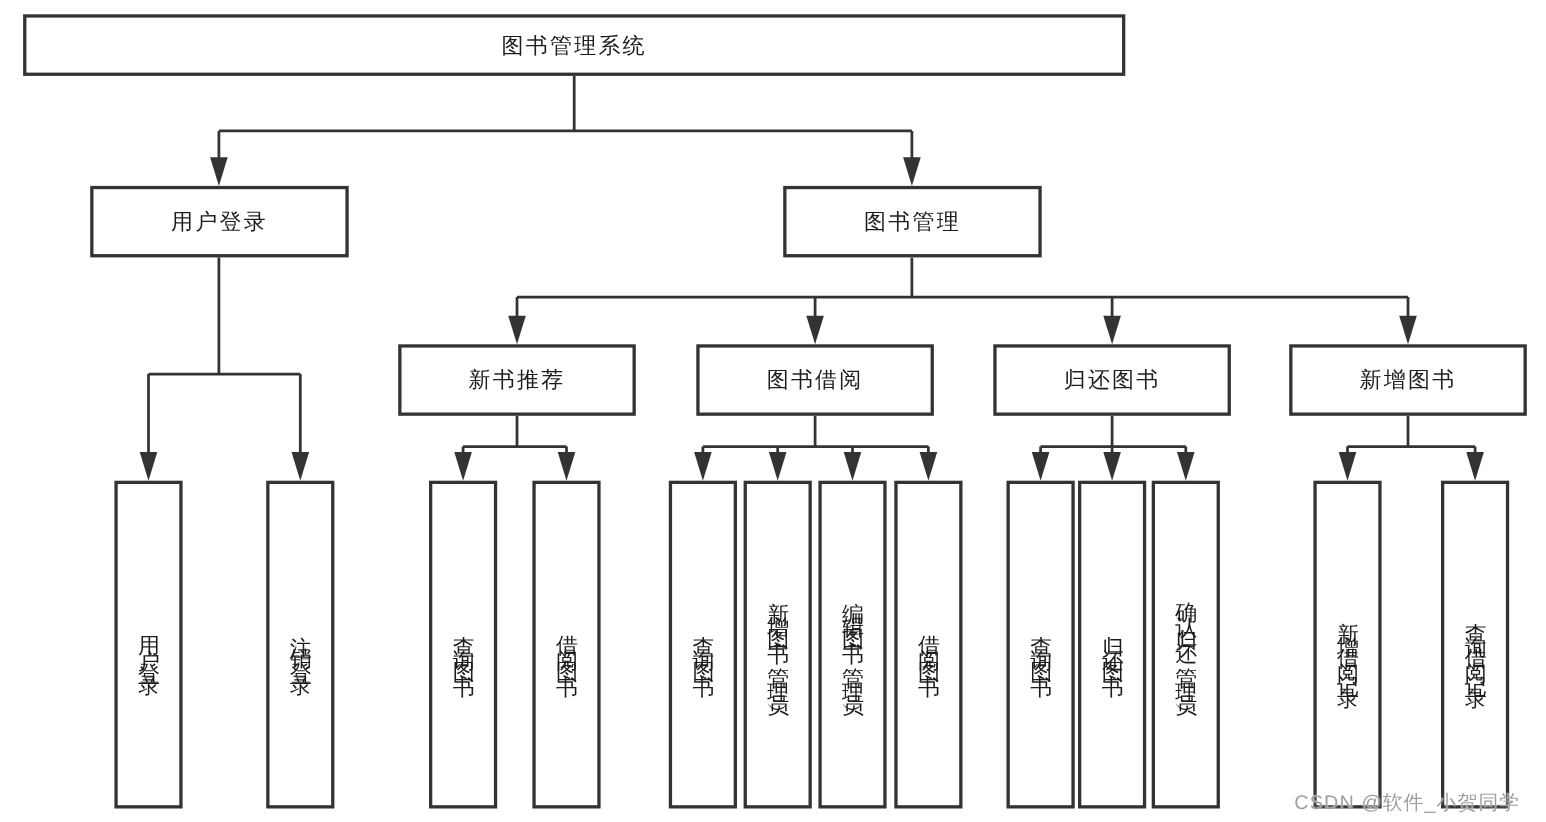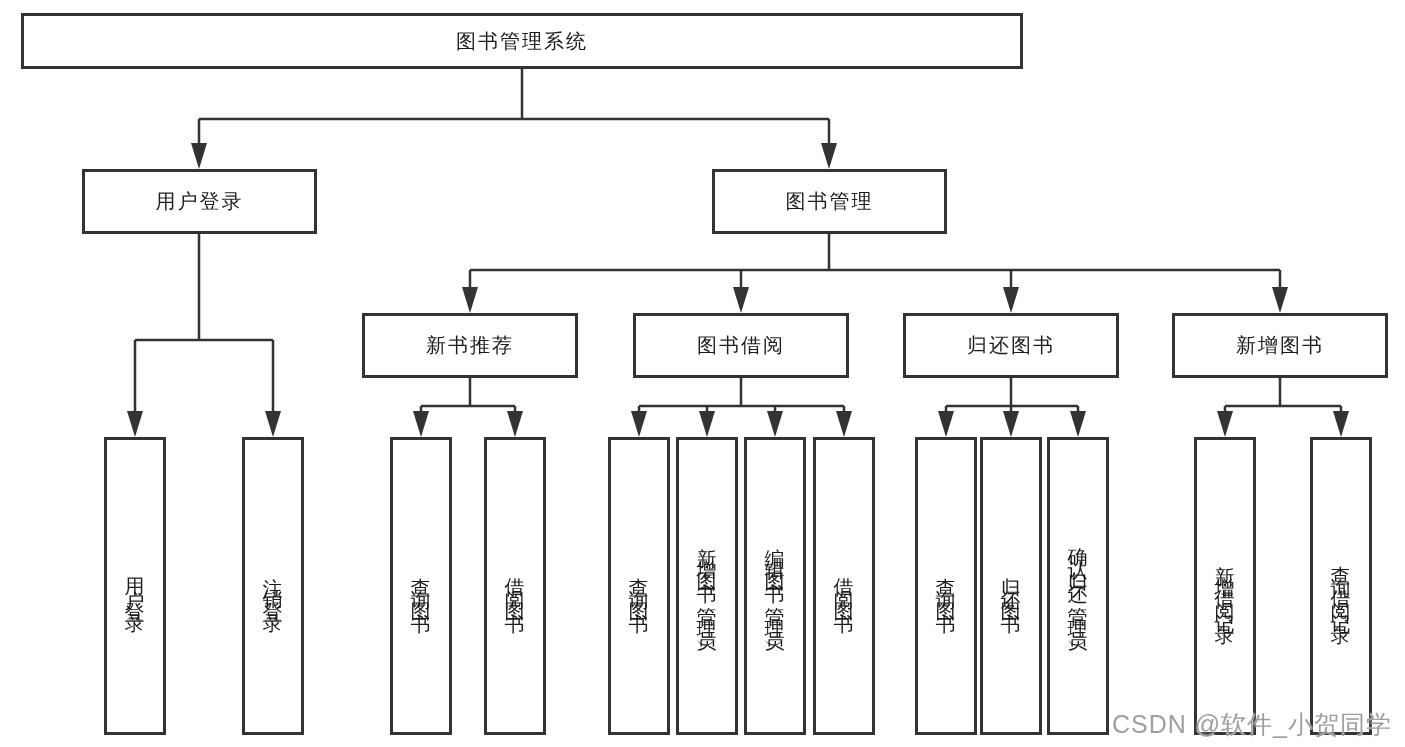--- a/index.html
+++ b/index.html
@@ -45,23 +45,23 @@
     width: 62px;
     height: 298px;
     writing-mode: vertical-rl;
     text-orientation: mixed;
     letter-spacing: 12px;
     font-size: 20px;
     line-height: 62px;
   }
   #watermark {
     position: absolute;
-    right: 13px;
+    right: 23px;
     bottom: 6px;
-    font-size: 25px;
+    font-size: 18px;
     color: var(--wm);
     letter-spacing: 1px;
     z-index: 3;
     text-shadow: 0 0 2px #ffffff;
   }
 </style>
 </head>
 <body>
 
 <div id="canvas">

